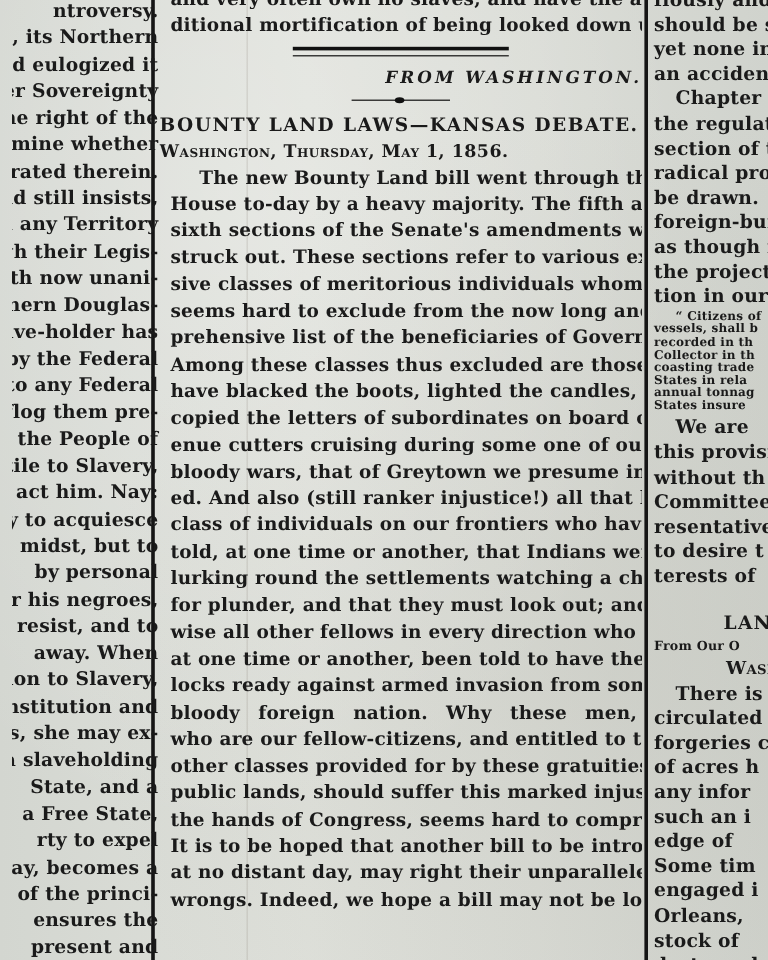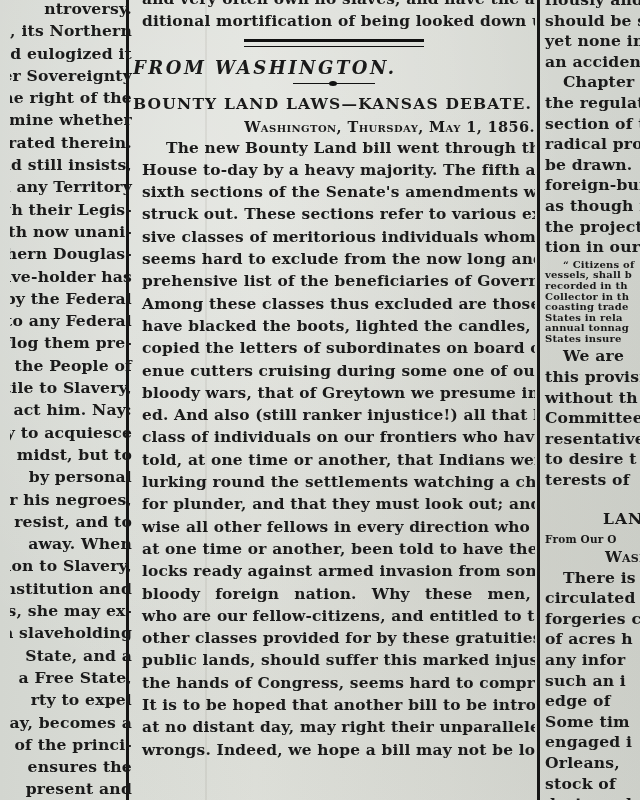--- a/index.html
+++ b/index.html
@@ -39,39 +39,39 @@
     font-size: 15.4px; line-height: 22.3px; height: 22.3px;
     text-align: justify; text-align-last: justify; padding: 0 4px 0 9px;
   }
   .col-center .indent { text-indent: 24px; }
   .col-center .last { text-align-last: left; }
   .sep-double {
     margin: 6px auto 0 auto; width: 180px; height: 4px;
     border-top: 3px solid #111; border-bottom: 1px solid #111;
   }
   .section-title {
-    text-align: left; font-style: italic; font-weight: bold;
-    font-size: 18px; letter-spacing: 2.5px; margin-top: 10px; height: 20px;
+    text-align: right; font-style: italic; font-weight: bold;
+    font-size: 14px; letter-spacing: 2.5px; margin-top: 10px; height: 20px;
   }
   .sep-dash {
     position: relative; margin: 6px auto 0 auto; width: 82px; height: 1px; background: #111;
   }
   .sep-dash::after {
     content: ""; position: absolute; left: 36px; top: -2px; width: 8px; height: 5px;
     background: #111; border-radius: 50%;
   }
   .headline {
     text-align: left; font-weight: bold; font-size: 15.5px; letter-spacing: 1.2px;
     margin-top: 10px; height: 22px; white-space: nowrap;
   }
   .byline {
     font-size: 10.5px; font-weight: bold; padding-left: 13px; height: 16px; line-height: 16px;
   }
   .dateline {
-    font-size: 14.5px; font-weight: bold; text-align: right; height: 21px; line-height: 21px;
+    font-size: 14.5px; font-weight: bold; text-align: left; height: 21px; line-height: 21px;
     font-variant: small-caps; letter-spacing: 0.4px;
   }
   
   .col-right { left: 543px; width: 97px; }
   .col-right .line {
     font-size: 15.6px; line-height: 20.6px; height: 20.6px; padding-left: 2px;
   }
   .col-right .small {
     font-size: 10px; line-height: 10.6px; height: 10.6px; padding-left: 2px;
   }

